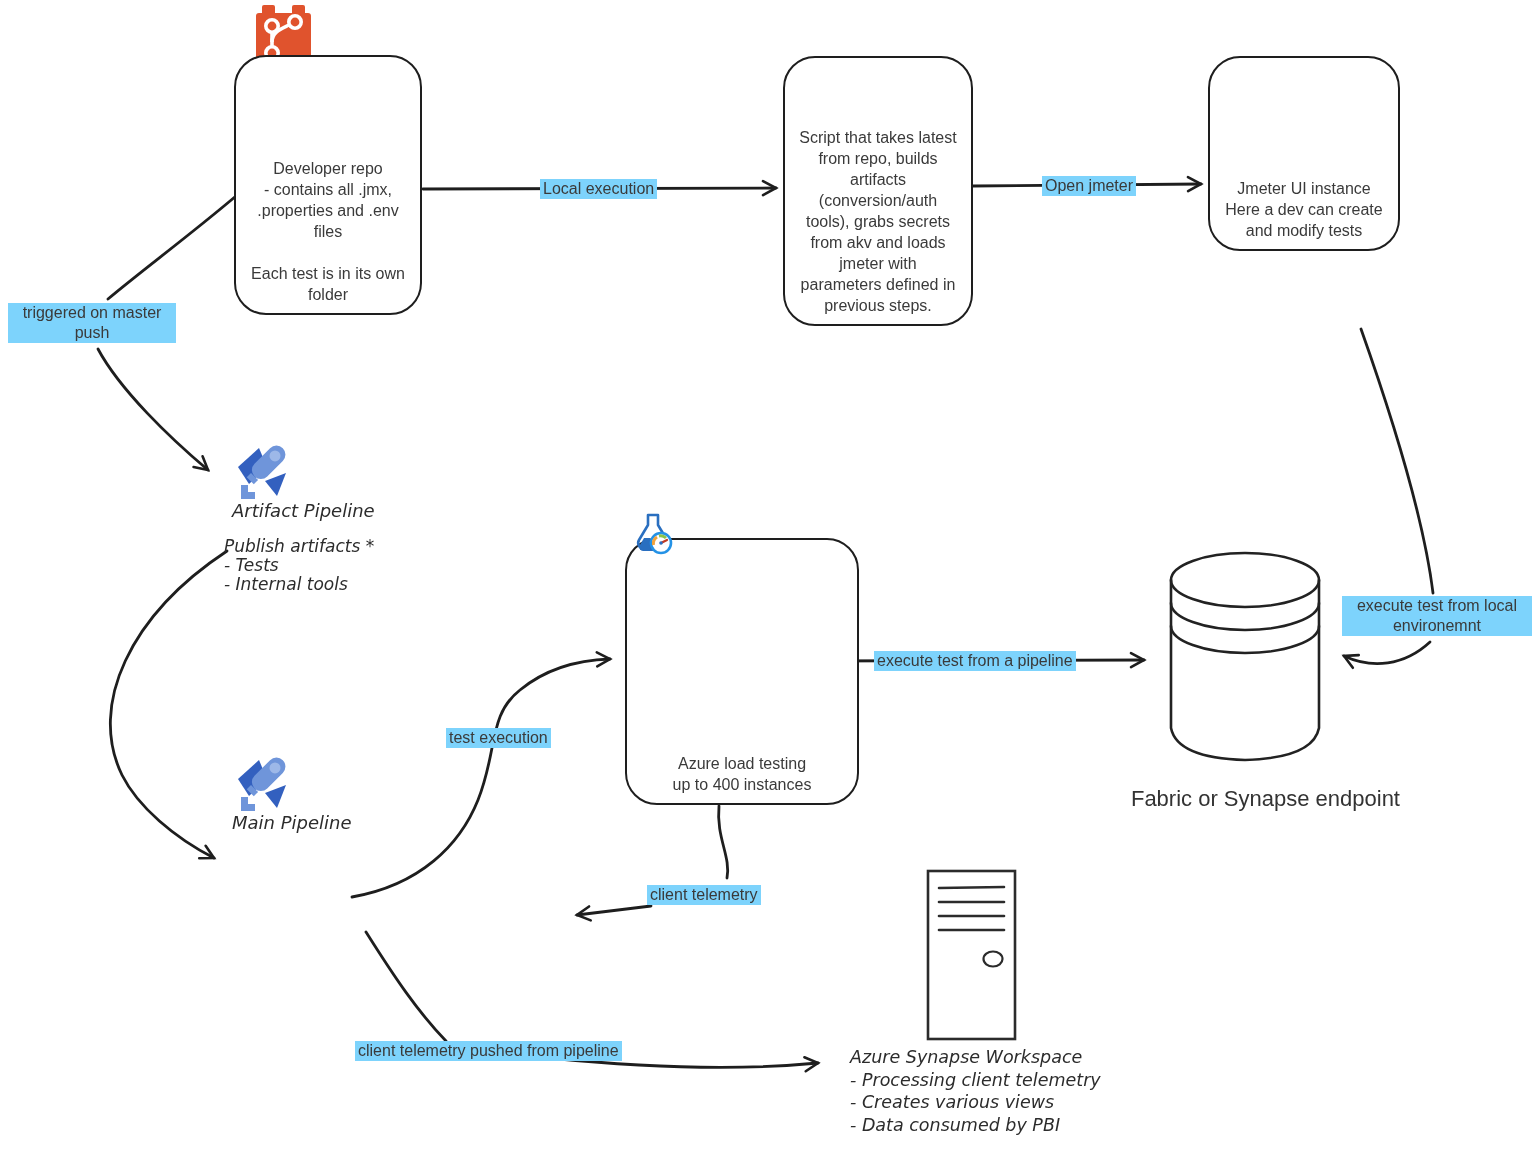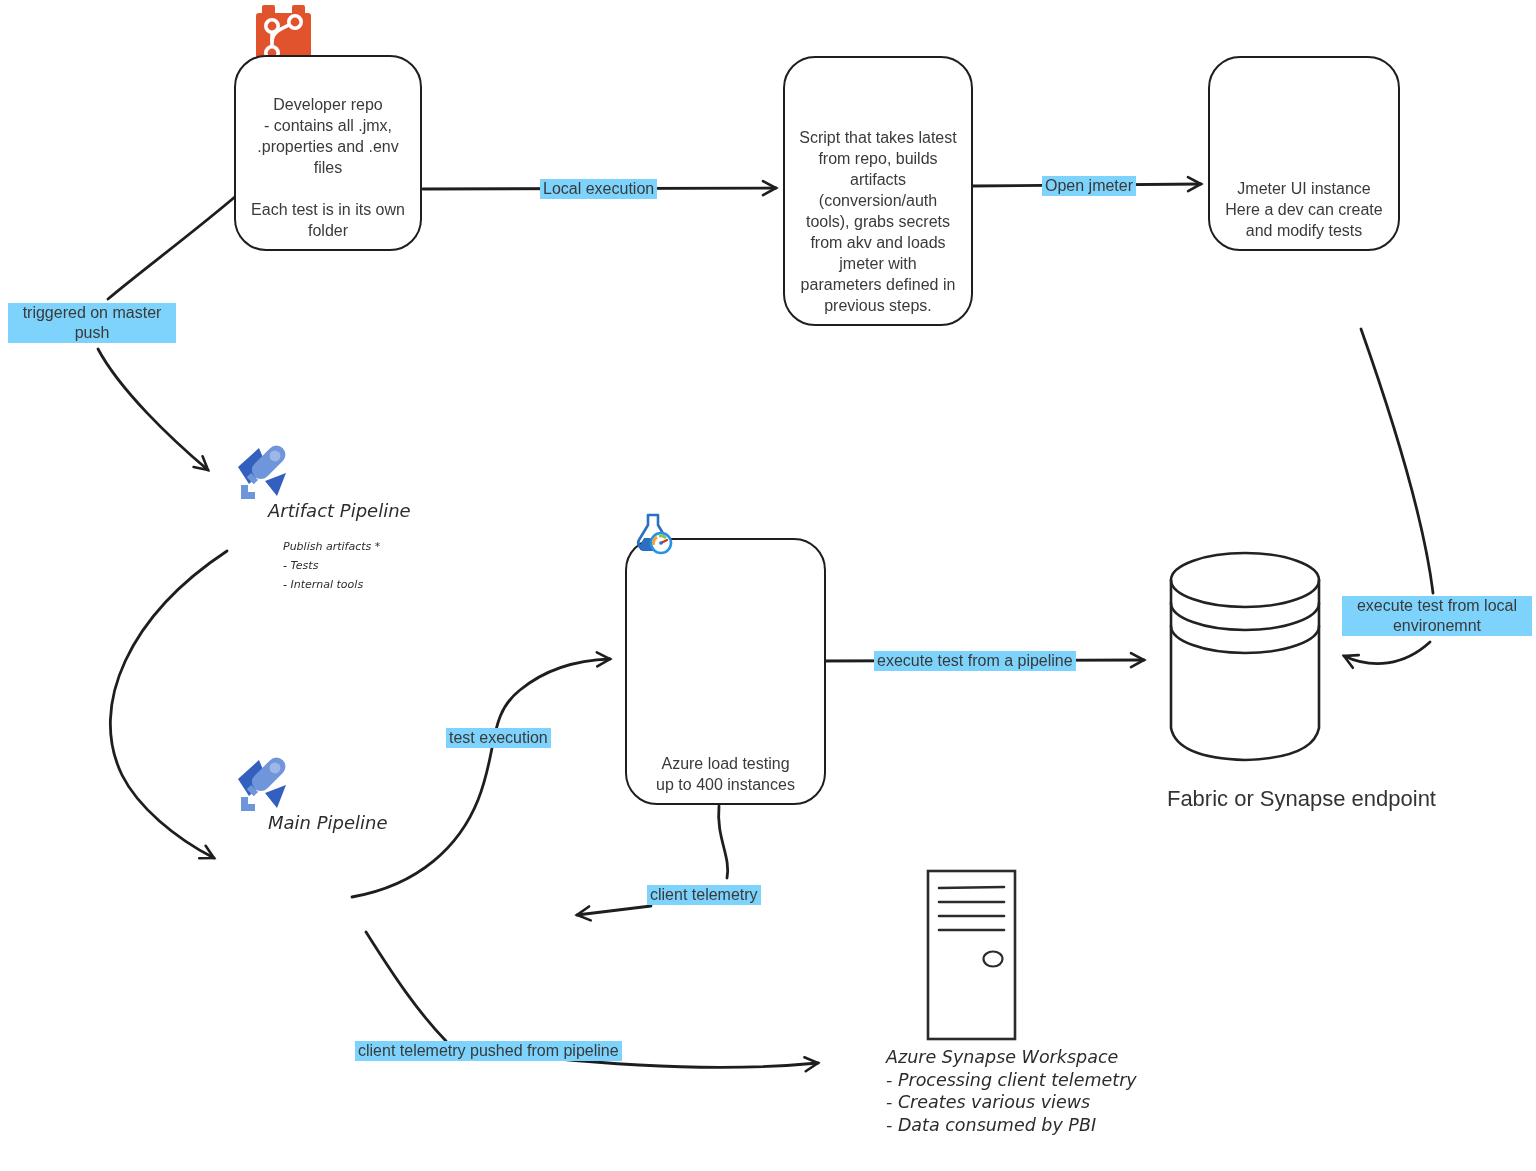--- a/index.html
+++ b/index.html
@@ -6,21 +6,21 @@
   #canvas{position:relative;width:1536px;height:1171px;background:#ffffff;overflow:hidden;
           font-family:"Liberation Sans",sans-serif;color:#3a3a3a;}
   .node-box{position:absolute;border:2.6px solid #1e1e1e;border-radius:32px;background:#fff;
             display:flex;align-items:flex-end;justify-content:center;text-align:center;
             font-size:16px;line-height:21px;box-sizing:border-box;padding:8px 10px;}
   .pre{white-space:pre-line;}
   .hand{font-family:"DejaVu Sans",sans-serif;font-style:italic;color:#2c2c2c;}
   .edge-label{position:absolute;background:#7dd3fc;padding:0 3px;font-size:16px;line-height:20px;
               color:#3a3a3a;text-align:center;}
   .icon{position:absolute;}
-  .free-text{position:absolute;margin-left:36px;}
+  .free-text{position:absolute;}
   #connector-layer{position:absolute;left:0;top:0;z-index:0;}
   .above{z-index:2;}
 </style>
 </head>
 <body>
 
 <div id="canvas">
 
   <svg id="connector-layer" width="1536" height="1171" viewBox="0 0 1536 1171">
     <defs>
@@ -52,21 +52,21 @@
     <g fill="none" stroke="#ffffff" stroke-width="3.6">
       <circle cx="20" cy="23" r="6.2"></circle>
       <circle cx="43" cy="19" r="6.2"></circle>
       <circle cx="20" cy="50" r="6.2"></circle>
       <path d="M20 29 L20 44"></path>
       <path d="M20 39 C20 29 29 26 37 22"></path>
     </g>
   </svg>
   <div class="free-text hand above" style="left:260px;top:74px;font-size:20px">Repo</div>
 
-  <div class="node-box above" style="left:234px;top:55px;width:188px;height:196px">
+  <div class="node-box above" style="left:234px;top:55px;width:188px;height:260px">
     <div class="pre">Developer repo
 - contains all .jmx,
 .properties and .env
 files
 
 Each test is in its own
 folder</div>
   </div>
 
   <div class="node-box above" style="left:783px;top:56px;width:190px;height:270px">
@@ -91,37 +91,37 @@
     <path d="M4,27 L25,8 L33,27 L15,44 Z" fill="#3360bf"></path>
     <path d="M31,41 L52,33 L43,56 Z" fill="#3360bf"></path>
     <g transform="rotate(45 29 28)">
       <rect x="20" y="0" width="18" height="40" rx="9" fill="#6f95da"></rect>
       <circle cx="29" cy="11" r="5.5" fill="#9db8e8"></circle>
       <rect x="24" y="40" width="10" height="6" fill="#6f95da"></rect>
     </g>
     <path d="M7,45 h7 v7 h7 v7 H7 Z" fill="#6f95da"></path>
   </svg>
   <div class="free-text hand above" style="left:232px;top:500px;font-size:18px">Artifact Pipeline</div>
-  <div class="free-text hand pre above" style="left:247px;top:537px;font-size:11px;line-height:19px">Publish artifacts *
+  <div class="free-text hand pre above" style="left:224px;top:537px;font-size:17px;line-height:19px">Publish artifacts *
 - Tests
 - Internal tools</div>
 
   <svg class="icon above" style="left:234px;top:752px" width="58" height="60" viewBox="0 0 58 60">
     <path d="M4,27 L25,8 L33,27 L15,44 Z" fill="#3360bf"></path>
     <path d="M31,41 L52,33 L43,56 Z" fill="#3360bf"></path>
     <g transform="rotate(45 29 28)">
       <rect x="20" y="0" width="18" height="40" rx="9" fill="#6f95da"></rect>
       <circle cx="29" cy="11" r="5.5" fill="#9db8e8"></circle>
       <rect x="24" y="40" width="10" height="6" fill="#6f95da"></rect>
     </g>
     <path d="M7,45 h7 v7 h7 v7 H7 Z" fill="#6f95da"></path>
   </svg>
   <div class="free-text hand above" style="left:232px;top:812px;font-size:18px">Main Pipeline</div>
 
-  <div class="node-box above" style="left:625px;top:538px;width:201px;height:267px">
+  <div class="node-box above" style="left:625px;top:538px;width:234px;height:267px">
     <div class="pre">Azure load testing
 up to 400 instances</div>
   </div>
   <svg class="icon above" style="left:630px;top:511px" width="48" height="48" viewBox="0 0 48 48">
     <path d="M18,4 h10 v10 l9,15 a6,6 0 0 1 -5,9 h-18 a6,6 0 0 1 -5,-9 l9,-15 z" fill="none" stroke="#2a6fc0" stroke-width="2.6" stroke-linejoin="round"></path>
     <path d="M14,27 l-4.4,7.6 a4,4 0 0 0 3.4,5.4 h14 l-7,-13 z" fill="#2a6fc0"></path>
     <circle cx="31" cy="32" r="10" fill="#ffffff" stroke="#2492e6" stroke-width="2.6"></circle>
     <path d="M23.5,34 A8,8 0 0 1 27,26" fill="none" stroke="#f2a33c" stroke-width="3"></path>
     <path d="M29,25 A8,8 0 0 1 36,27" fill="none" stroke="#8bc34a" stroke-width="3"></path>
     <path d="M31,32 L37,29" stroke="#c23b22" stroke-width="2.2" stroke-linecap="round"></path>

